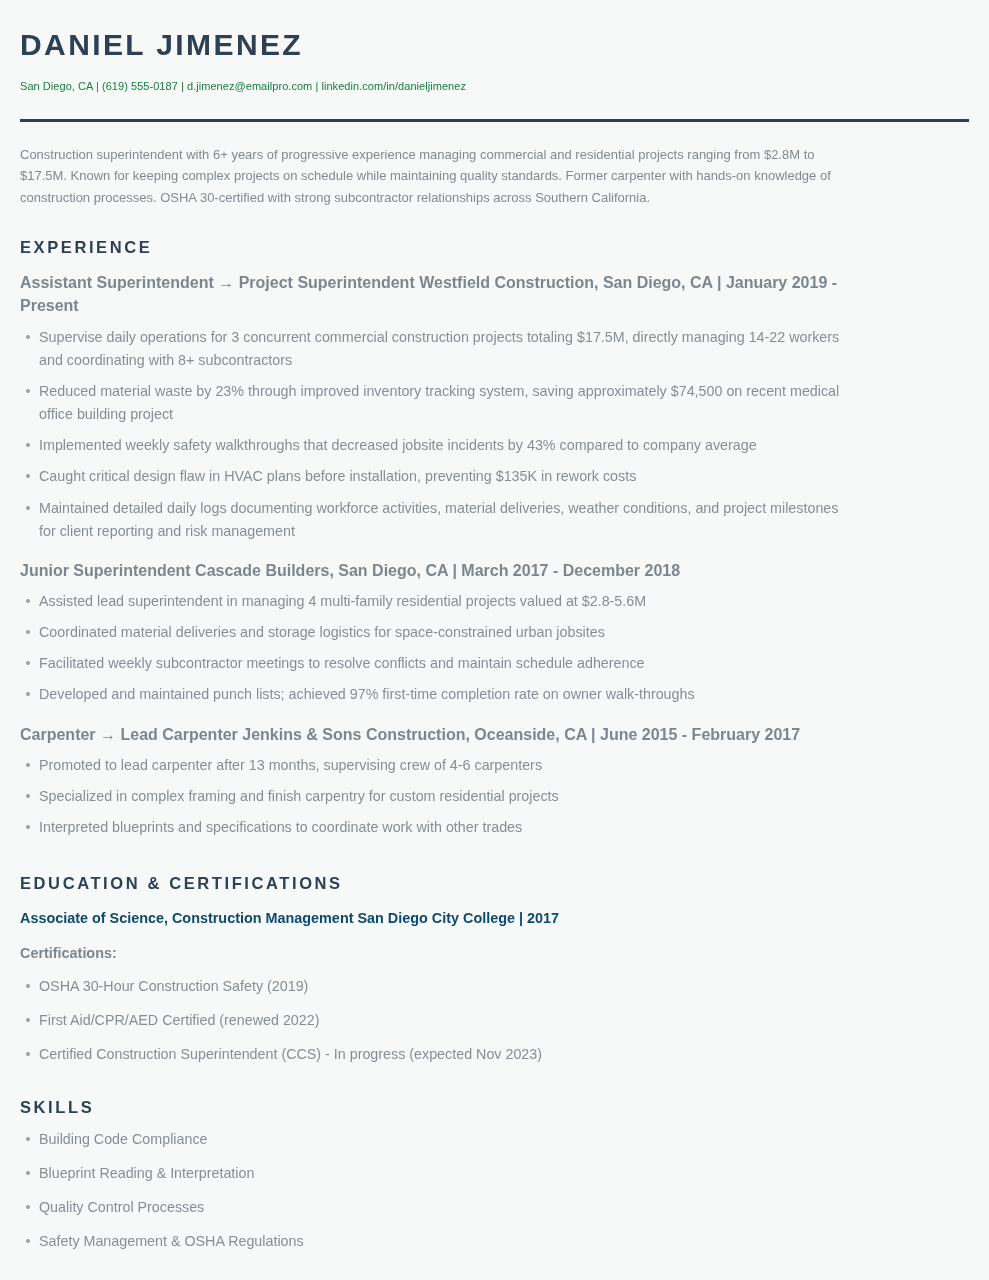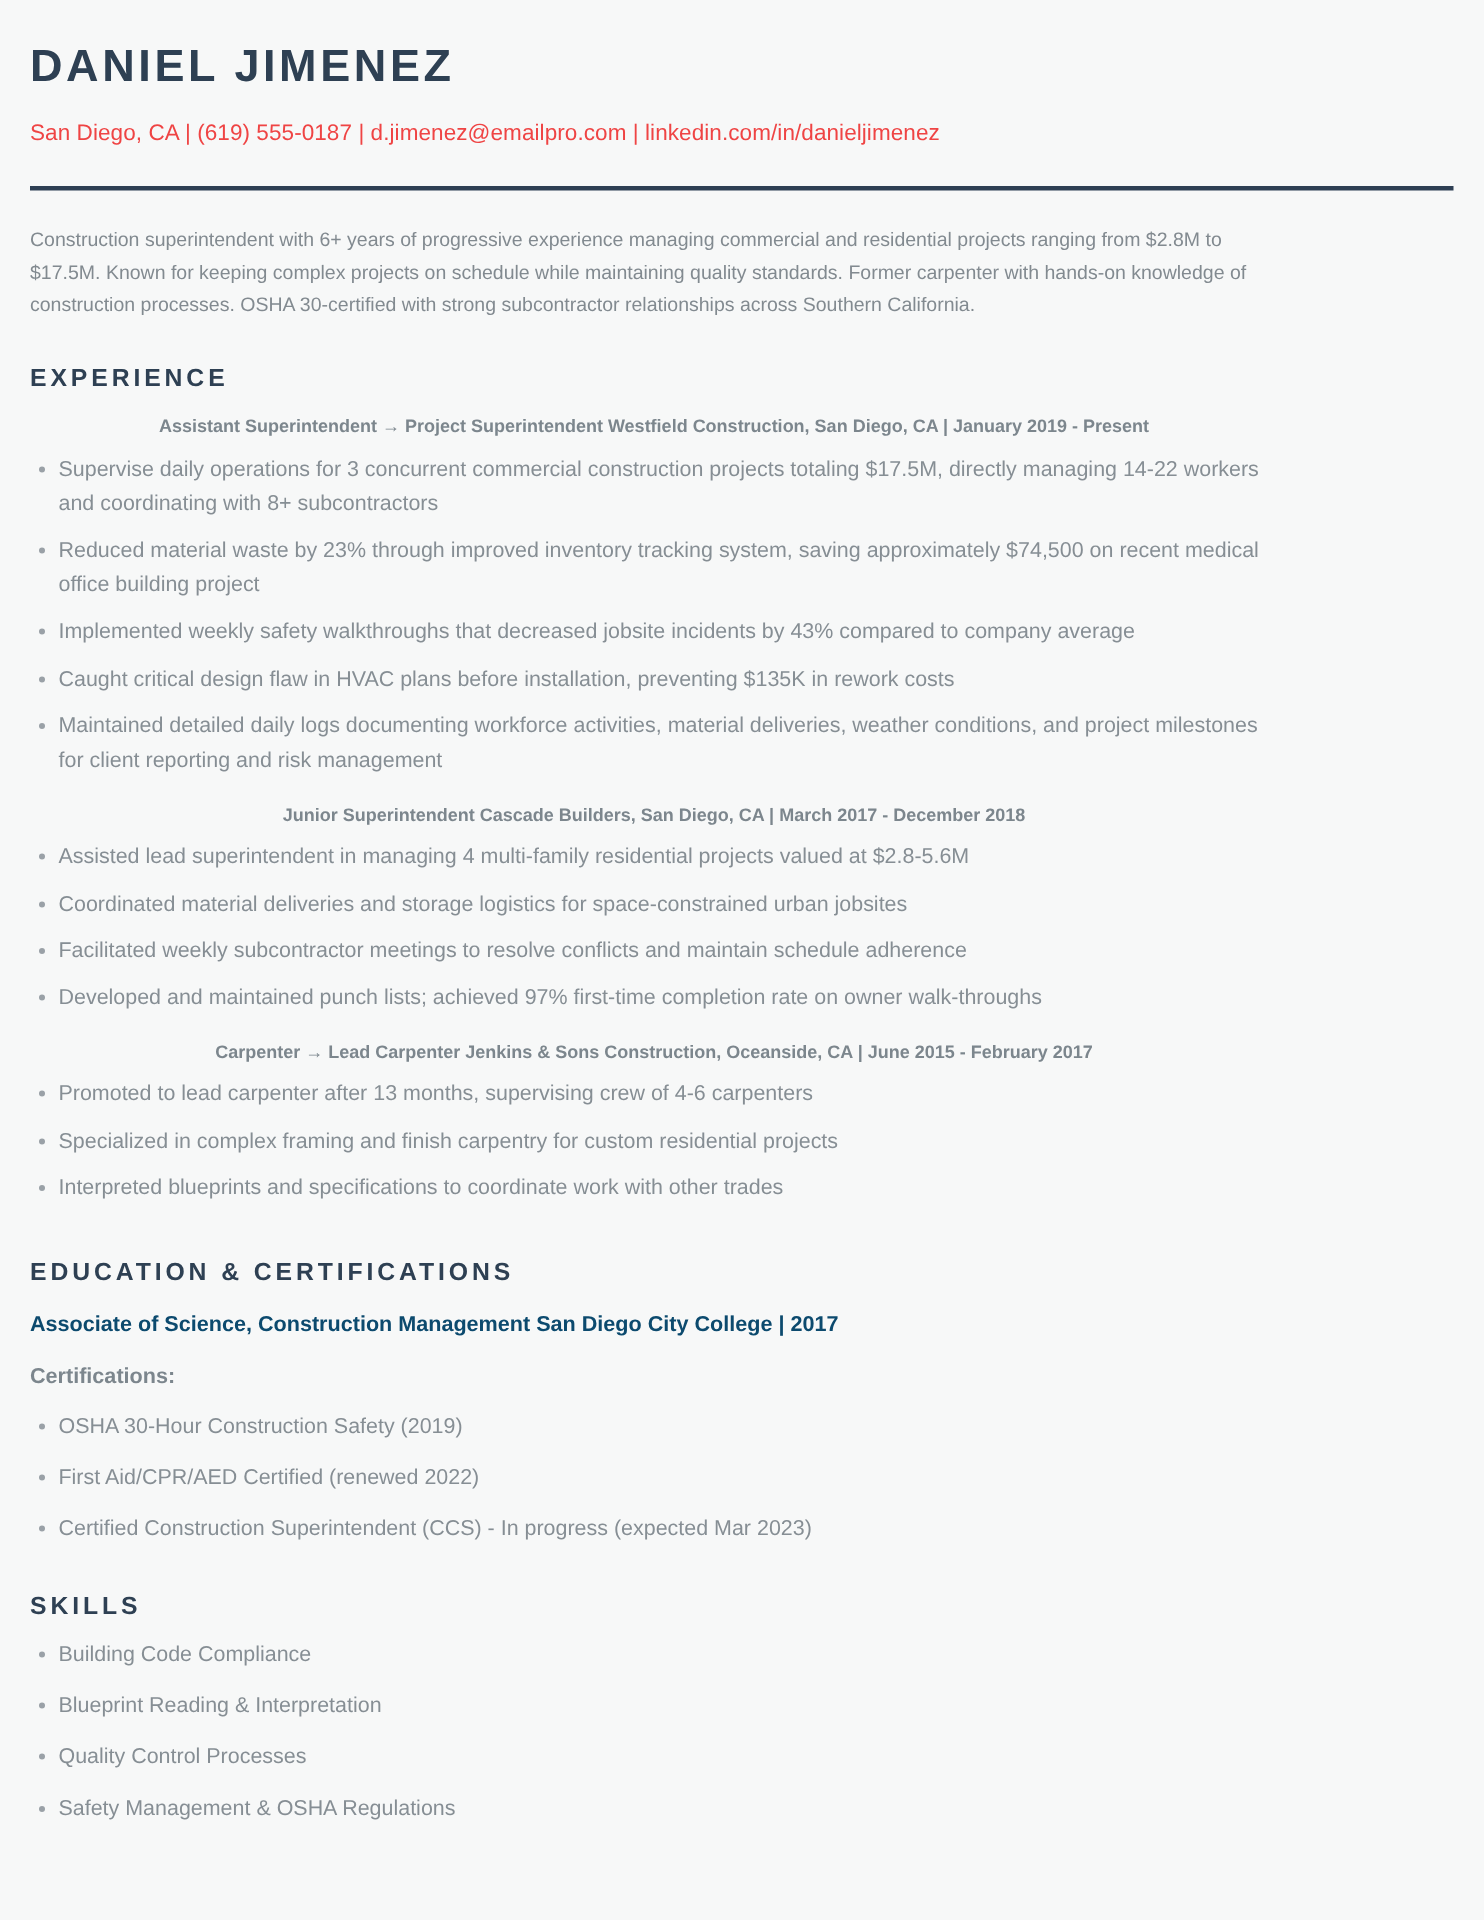--- a/index.html
+++ b/index.html
@@ -23,22 +23,22 @@
   .name {
     font-size: 30px;
     font-weight: bold;
     color: #2e4053;
     letter-spacing: 2.4px;
     line-height: 1.12;
     margin-top: 6px;
   }
 
   .contact {
-    font-size: 15px;
-    color: #ef4444;
+    font-size: 11px;
+    color: #15803d;
     margin-top: 17px;
     letter-spacing: 0.05px;
     line-height: 1.3;
   }
 
   .rule {
     height: 3px;
     background: #2e3f54;
     margin-top: 26px;
     width: 949px;
@@ -61,27 +61,26 @@
     letter-spacing: 2.6px;
     margin-top: 30px;
     margin-bottom: 6px;
   }
 
   .section-heading.skills-heading { margin-top: 31px; }
   .section-heading.edu-heading { margin-top: 35px; }
 
   
   .job-title {
-    font-size: 12px;
+    font-size: 16px;
     font-weight: bold;
     color: #7c868d;
     margin-top: 16px;
     margin-bottom: 2px;
     line-height: 1.45;
-    text-align: center;
   }
 
   .job-title.first { margin-top: 14px; }
 
   
   ul.bullets {
     list-style: none;
     margin: 0;
     padding: 0;
   }
@@ -175,21 +174,21 @@
 
   <h2 class="section-heading edu-heading">EDUCATION &amp; CERTIFICATIONS</h2>
 
   <div class="edu-line">Associate of Science, Construction Management San Diego City College | 2017</div>
 
   <div class="cert-label">Certifications:</div>
 
   <ul class="bullets cert-list edu-first">
     <li>OSHA 30-Hour Construction Safety (2019)</li>
     <li>First Aid/CPR/AED Certified (renewed 2022)</li>
-    <li>Certified Construction Superintendent (CCS) - In progress (expected Mar 2023)</li>
+    <li>Certified Construction Superintendent (CCS) - In progress (expected Nov 2023)</li>
   </ul>
 
   <h2 class="section-heading skills-heading">SKILLS</h2>
 
   <ul class="bullets skill-list">
     <li>Building Code Compliance</li>
     <li>Blueprint Reading &amp; Interpretation</li>
     <li>Quality Control Processes</li>
     <li>Safety Management &amp; OSHA Regulations</li>
   </ul>

